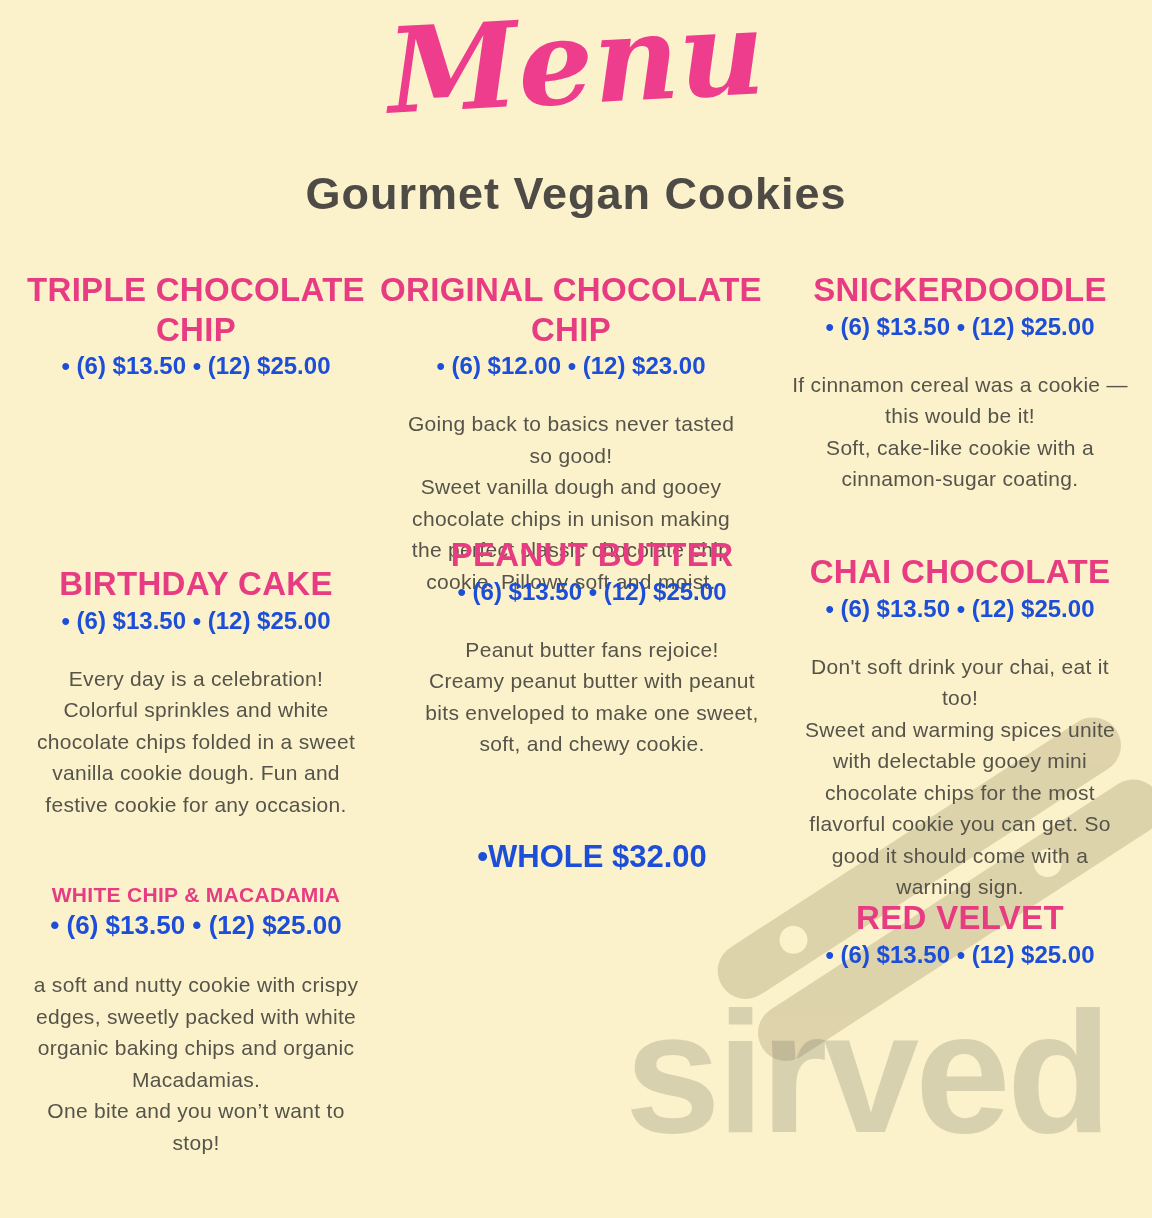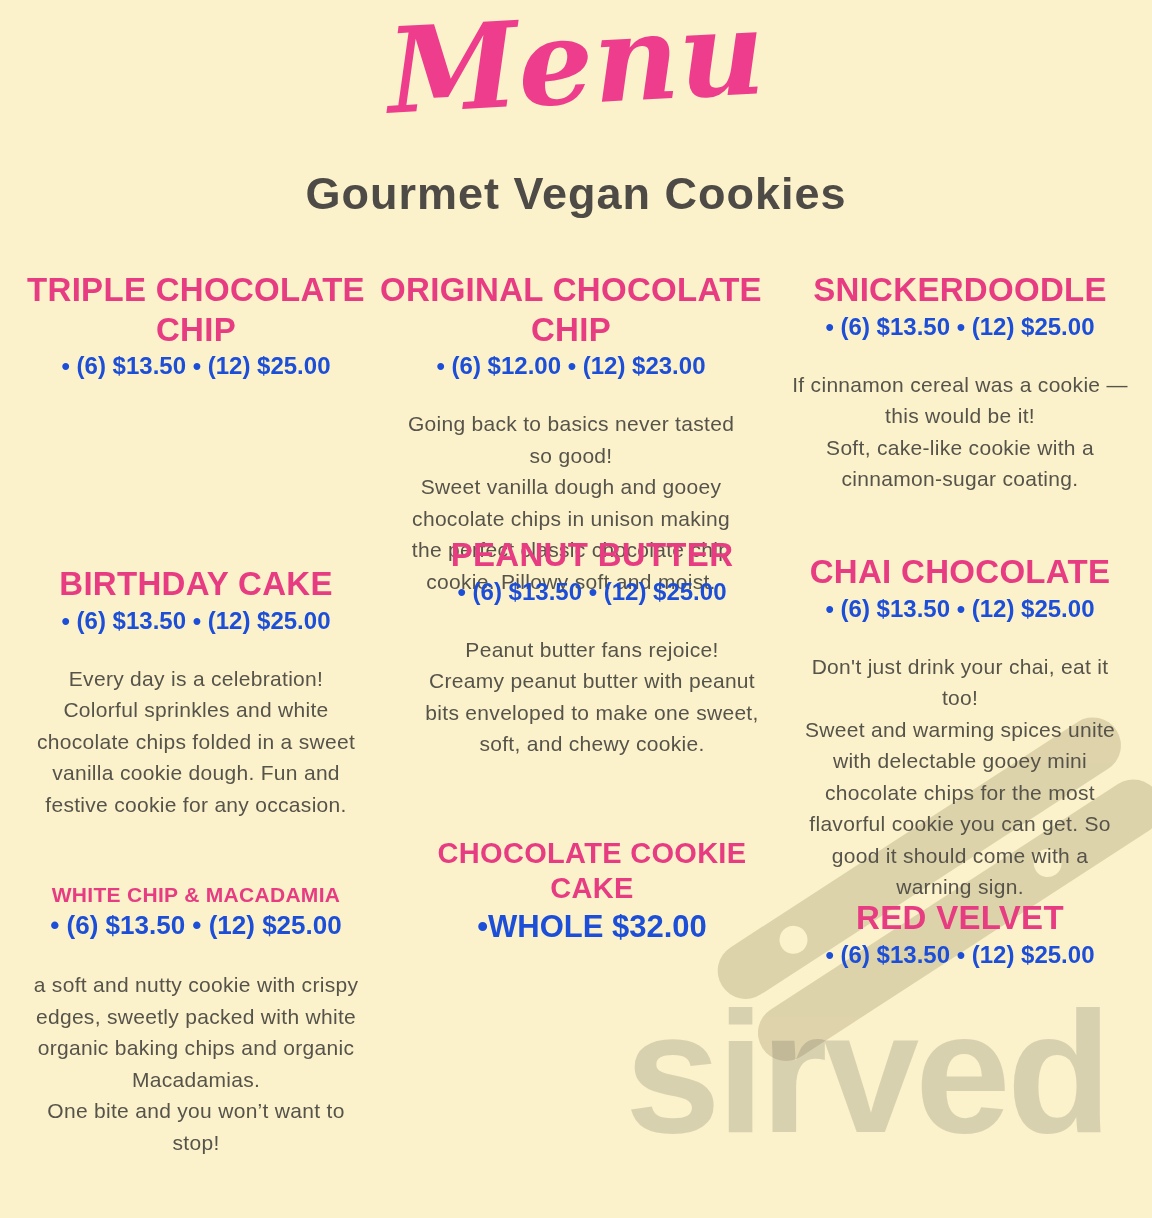--- a/index.html
+++ b/index.html
@@ -149,37 +149,36 @@
   <section class="item i4">
     <h3>PEANUT BUTTER</h3>
     <div class="price">• (6) $13.50 • (12) $25.00</div>
     <p class="desc">Peanut butter fans rejoice!
 Creamy peanut butter with peanut
 bits enveloped to make one sweet,
 soft, and chewy cookie.</p>
   </section>
 
   <section class="item i7">
-    <h3>CHOCOLATE COOKIE CAKE</h3>
     <div class="price">•WHOLE $32.00</div>
   </section>
 
   <section class="item i2">
     <h3>SNICKERDOODLE</h3>
     <div class="price">• (6) $13.50 • (12) $25.00</div>
     <p class="desc">If cinnamon cereal was a cookie —
 this would be it!
 Soft, cake-like cookie with a
 cinnamon-sugar coating.</p>
   </section>
 
   <section class="item i5">
     <h3>CHAI CHOCOLATE</h3>
     <div class="price">• (6) $13.50 • (12) $25.00</div>
-    <p class="desc">Don't just drink your chai, eat it
+    <p class="desc">Don't soft drink your chai, eat it
 too!
 Sweet and warming spices unite
 with delectable gooey mini
 chocolate chips for the most
 flavorful cookie you can get. So
 good it should come with a
 warning sign.</p>
   </section>
 
   <section class="item i8">

